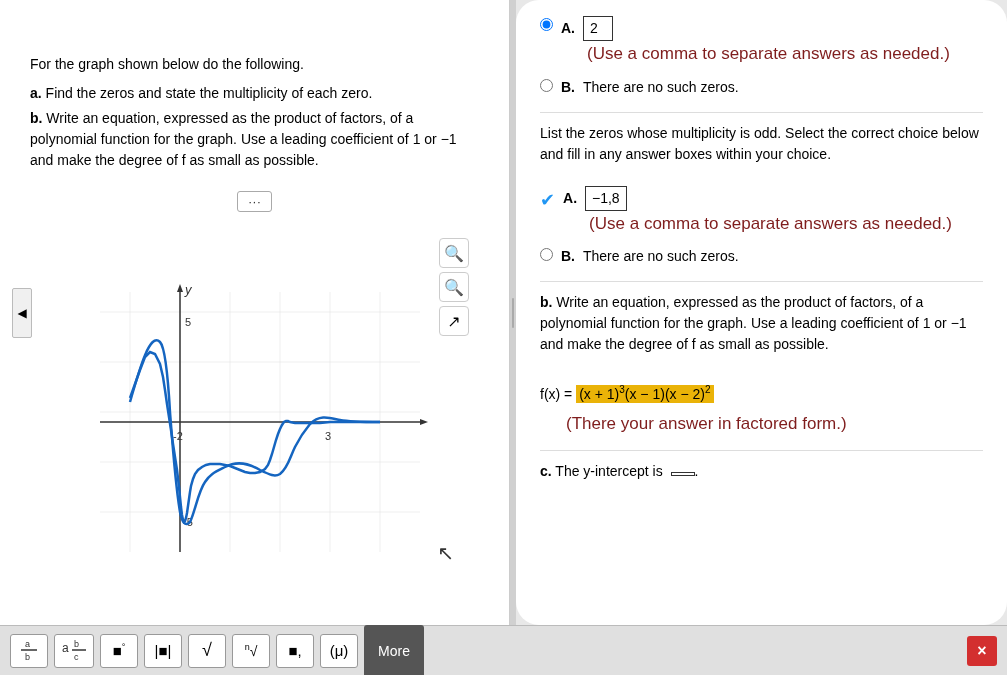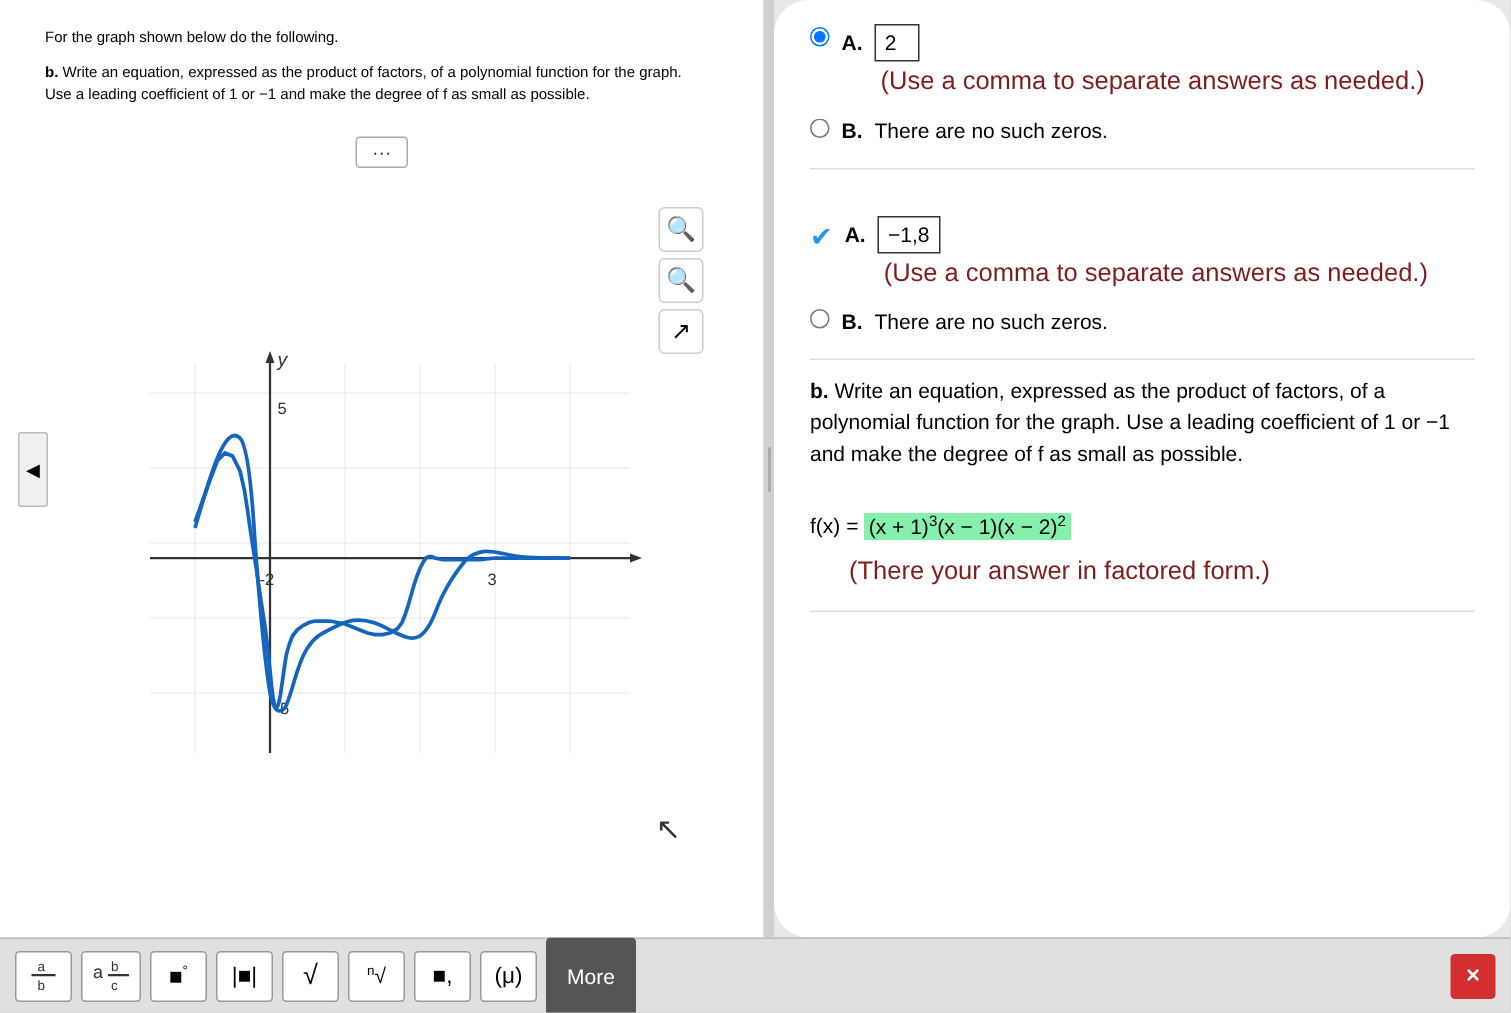--- a/index.html
+++ b/index.html
@@ -26,22 +26,23 @@
       background: white;
       border-right: 1px solid #ccc;
       display: flex;
       flex-direction: column;
       padding: 0;
       position: relative;
     }
 
     .question-text {
       padding: 18px 34px 10px 30px;
-      font-size: 10px;
+      font-size: 14px;
       line-height: 1.5;
+      margin-top: 36px;
     }
 
     .question-text .main-q {
       font-weight: normal;
       margin-bottom: 8px;
     }
 
     .question-text .sub-q {
       margin-bottom: 4px;
     }
@@ -166,21 +167,21 @@
       margin-bottom: 4px;
       font-size: 17px;
     }
 
     .formula {
       margin: 6px 0;
       font-size: 14px;
     }
 
     .formula-highlight {
-      background: #86efac;
+      background: #eab308;
       padding: 1px 3px;
       display: inline;
       text-align: right;
     }
 
     .divider-line {
       border: none;
       border-top: 1px solid #ddd;
       margin: 10px 0;
     }
@@ -286,20 +287,23 @@
 
 <div class="main-content">
 
   <div class="left-panel">
     <div class="collapse-left-btn">
       <span>◀</span>
     </div>
 
     <div class="question-text">
       <p class="main-q">For the graph shown below do the following.</p>
+      <p class="sub-q">
+        <strong>a. </strong><span>Find the zeros and state the multiplicity of each zero.</span>
+      </p>
       <p class="sub-q">
         <strong>b. </strong><span>Write an equation, expressed as the product of factors, of a polynomial function for the graph. Use a leading coefficient of 1 or −1 and make the degree of f as small as possible.</span>
       </p>
     </div>
 
     <div class="expand-btn-area">
       <button class="expand-btn">···</button>
     </div>
 
     <div class="graph-area">
@@ -459,20 +463,21 @@
       <div class="radio-option">
         <input type="radio" class="radio-input" name="even-zeros" style="">
         <span><strong>B.</strong></span>
         <span>There are no such zeros.</span>
       </div>
     </div>
 
     <hr class="divider-line">
 
     
+    <p>List the zeros whose multiplicity is odd. Select the correct choice below and fill in any answer boxes within your choice.</p>
     <br>
 
     
     <div class="answer-section">
       <div class="radio-option">
         <span class="checked-icon">✔</span>
         <div>
           <span><strong>A.</strong></span>
           <span class="answer-box">−1,8</span>
           <div class="info-text">(Use a comma to separate answers as needed.)</div>
@@ -494,20 +499,25 @@
       <div class="formula">
         <span>f(x) =</span>
         <span class="formula-highlight">(x + 1)<sup>3</sup>(x − 1)(x − 2)<sup>2</sup></span>
       </div>
       <div class="info-text">(There your answer in factored form.)</div>
     </div>
 
     <hr class="divider-line">
 
     
+    <div class="answer-section">
+      <span><strong>c.</strong></span>
+      <span>The y-intercept is</span>
+      <span class="answer-box" style="min-width:24px;"></span><span>.</span>
+    </div>
 
   </div>
 </div>
 
 <div class="toolbar">
   <button class="tool-btn">
     <span style="font-size:18px; line-height:1;">
       <svg width="20" height="24" viewBox="0 0 20 24" fill="none" xmlns="http://www.w3.org/2000/svg">
         <text x="6" y="10" font-size="9" fill="#333">a</text>
         <line x1="2" y1="13" x2="18" y2="13" stroke="#333" stroke-width="1.5"></line>

